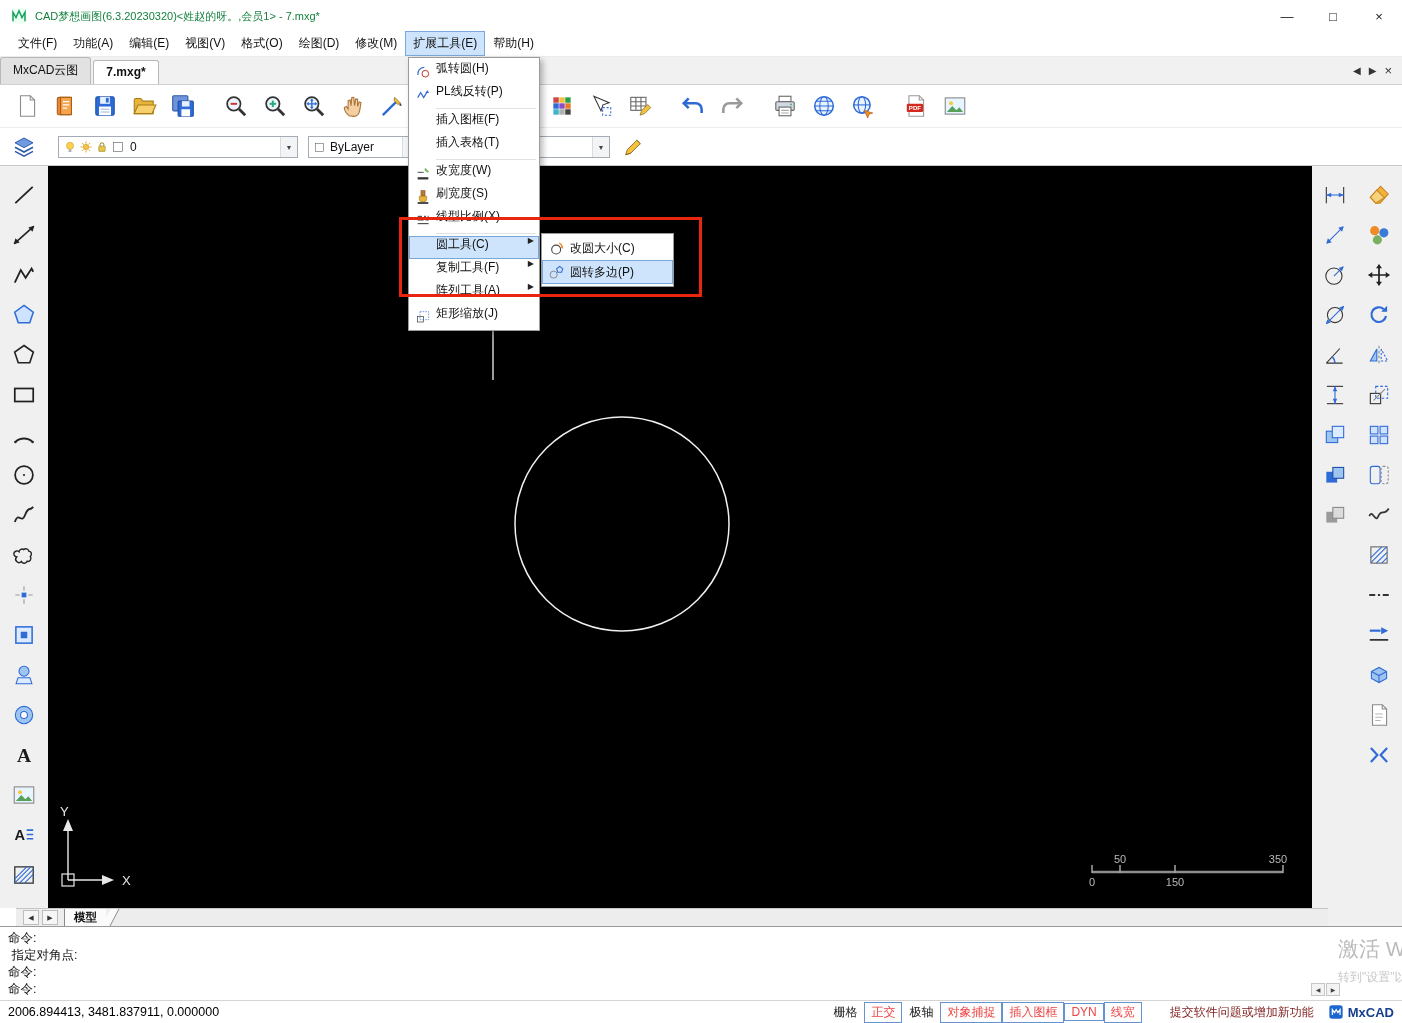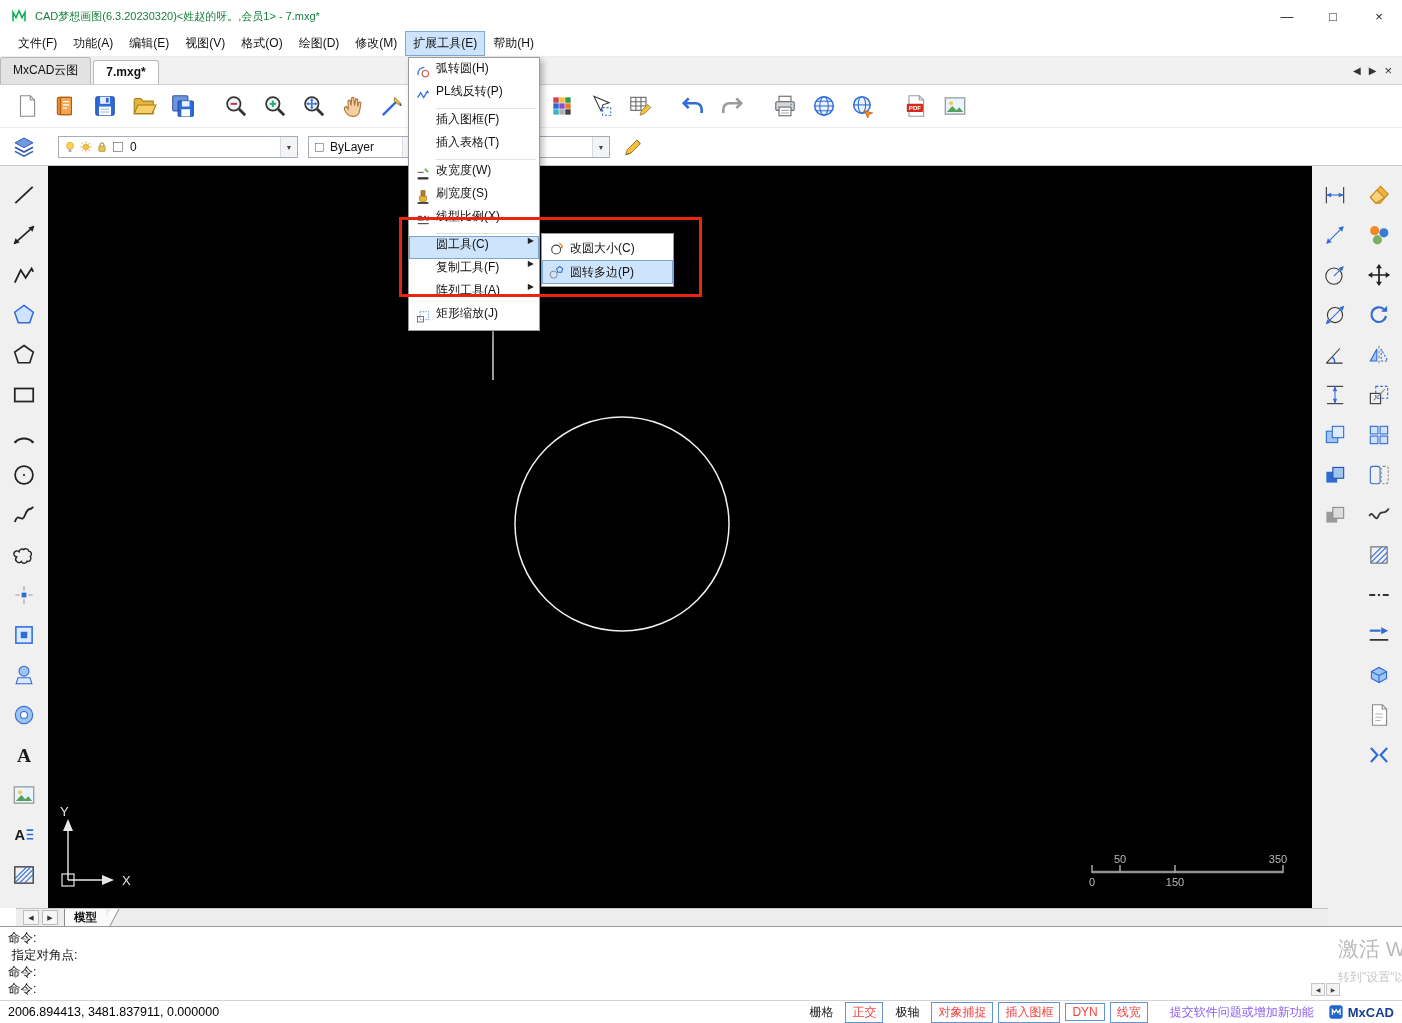--- a/index.html
+++ b/index.html
@@ -47,24 +47,24 @@
 
 .command{position:absolute;left:0;top:926px;width:100%;height:74px;background:#fff;border-top:1px solid #9a9a9a;padding:3px 0 0 8px;overflow:hidden}
 .cmd-line{line-height:17px;font-size:12.5px;white-space:pre}
 .wm1{position:absolute;left:1338px;top:8px;font-size:21px;color:rgba(140,140,140,.6);white-space:nowrap}
 .wm2{position:absolute;left:1338px;top:42px;font-size:12px;color:rgba(150,150,150,.55);white-space:nowrap}
 .cmd-hscroll{position:absolute;right:62px;bottom:4px;display:flex;gap:1px}
 .cmd-hscroll span{width:14px;height:13px;border:1px solid #c6c6c6;background:#f3f3f3;display:flex;align-items:center;justify-content:center;font-size:6px;color:#444}
 
 .statusbar{position:absolute;left:0;top:1000px;width:100%;height:23px;background:#fff;border-top:1px solid #d4d4d4;display:flex;align-items:center;padding:0 8px;font-size:12px}
 .coords{font-size:12.5px;color:#000;white-space:nowrap}
-.toggles{margin-left:auto;display:flex;gap:5px;align-items:center}
+.toggles{margin-left:auto;display:flex;align-items:center}
 .toggle{padding:1px 6px;border:1px solid transparent;color:#222;white-space:nowrap}
 .toggle.on{border-color:#6593cf;color:#ef4444;background:#fdfdfd}
-.st-link{color:#8b5cf6;margin:0 14px 0 22px;white-space:nowrap}
+.st-link{color:#7f1d1d;margin:0 14px 0 28px;white-space:nowrap}
 .brand{display:flex;align-items:center;gap:4px;font-size:13px;font-weight:bold;color:#173f8f;white-space:nowrap}
 
 .dropdown{position:absolute;left:408px;top:57px;width:132px;background:#fff;border:1px solid #9b9b9b;box-shadow:3px 3px 6px rgba(0,0,0,.28);z-index:50;padding:2px 0}
 .drow{height:23px;display:flex;padding:0 5px 0 3px}
 .drow .gutter{width:21px;display:flex;justify-content:center;align-items:center}
 .dlabel{margin-left:3px;white-space:nowrap}
 .sub-arrow{margin-left:auto;font-size:8px;color:#222}
 .drow.hl{background:#cde4fc;outline:1px solid #79a7dc;outline-offset:-1px}
 .menu-sep{height:5px;display:flex;align-items:center}
 .menu-sep::after{content:"";display:block;height:1px;background:#e2e2e2;flex:1;margin:0 3px 0 27px}

